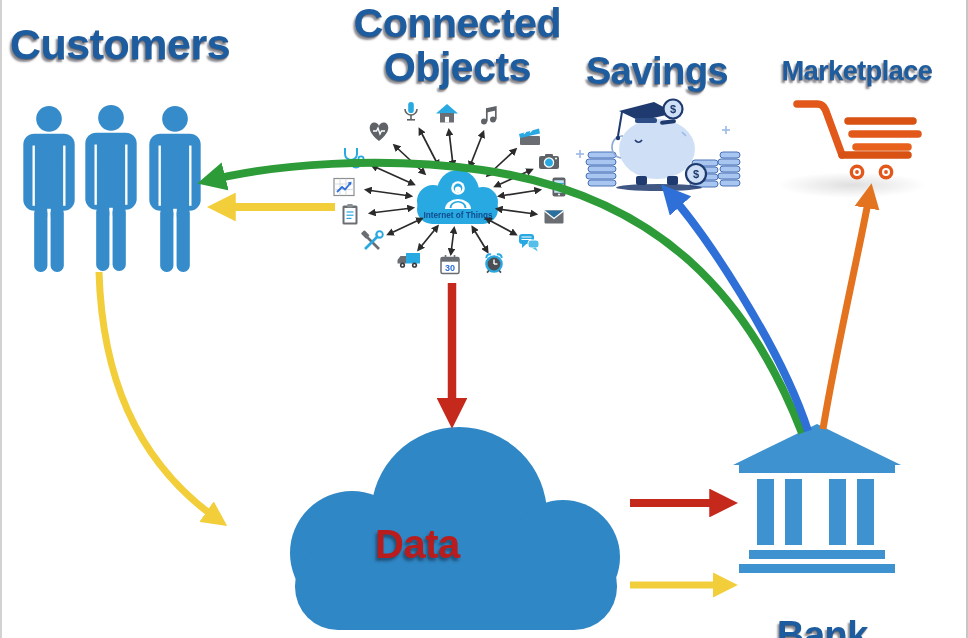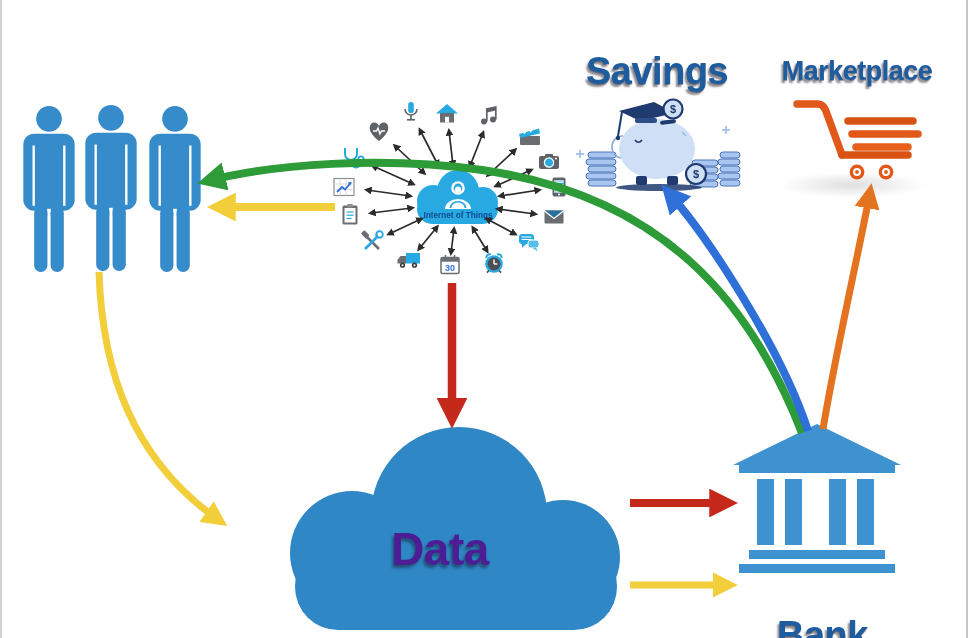--- a/index.html
+++ b/index.html
@@ -11,33 +11,38 @@
   .abs{position:absolute;}
   .title{
     font-weight:700;color:#1d5c9e;letter-spacing:-0.5px;
     text-shadow:-2px 3px 2px rgba(25,25,40,0.50), 0 1px 0 rgba(10,20,40,0.35);
     white-space:nowrap;
   }
   .t-customers{left:8px;top:20px;font-size:43px;}
   .t-connected{left:318px;top:2px;width:275px;text-align:center;font-size:41px;line-height:1.07;}
   .t-savings{left:584px;top:50px;width:142px;text-align:center;font-size:38px;}
   .t-marketplace{left:752px;top:56px;width:206px;text-align:center;font-size:27px;}
-  .t-data{left:373px;top:522px;width:130px;text-align:center;font-size:46px;color:#4c1d95;
+  .t-data{left:373px;top:522px;width:130px;font-size:40px;color:#b91c1c;
           text-shadow:-2px 3px 3px rgba(20,40,60,0.55);}
   .t-bank{left:758px;top:566px;width:125px;text-align:center;font-size:38px;margin-top:48px;}
   .overlay{left:0;top:0;pointer-events:none;}
   svg{display:block;}
   .iot-hub-text{font-family:"Liberation Sans",sans-serif;font-weight:700;}
   .reflection{background:radial-gradient(ellipse at center, rgba(150,150,150,0.30) 0%, rgba(150,150,150,0.0) 70%);}
 </style>
 </head>
 <body>
 
 <div class="stage">
 
+  <div class="abs title t-customers">Customers</div>
+  <div class="abs title t-connected">
+    <div>Connected</div>
+    <div>Objects</div>
+  </div>
   <div class="abs title t-savings">Savings</div>
   <div class="abs title t-marketplace">Marketplace</div>
 
   <svg class="abs" style="left:14px;top:104px;" width="200" height="170" viewBox="0 0 200 170">
     <defs>
       <symbol id="person" viewBox="0 0 58 168">
         <circle cx="29" cy="13" r="13" fill="#368bca"></circle>
         <rect x="3" y="28" width="52" height="78" rx="11" fill="#368bca"></rect>
         <line x1="13.5" y1="40" x2="13.5" y2="101" stroke="#ffffff" stroke-width="2.4"></line>
         <line x1="44.5" y1="40" x2="44.5" y2="101" stroke="#ffffff" stroke-width="2.4"></line>

